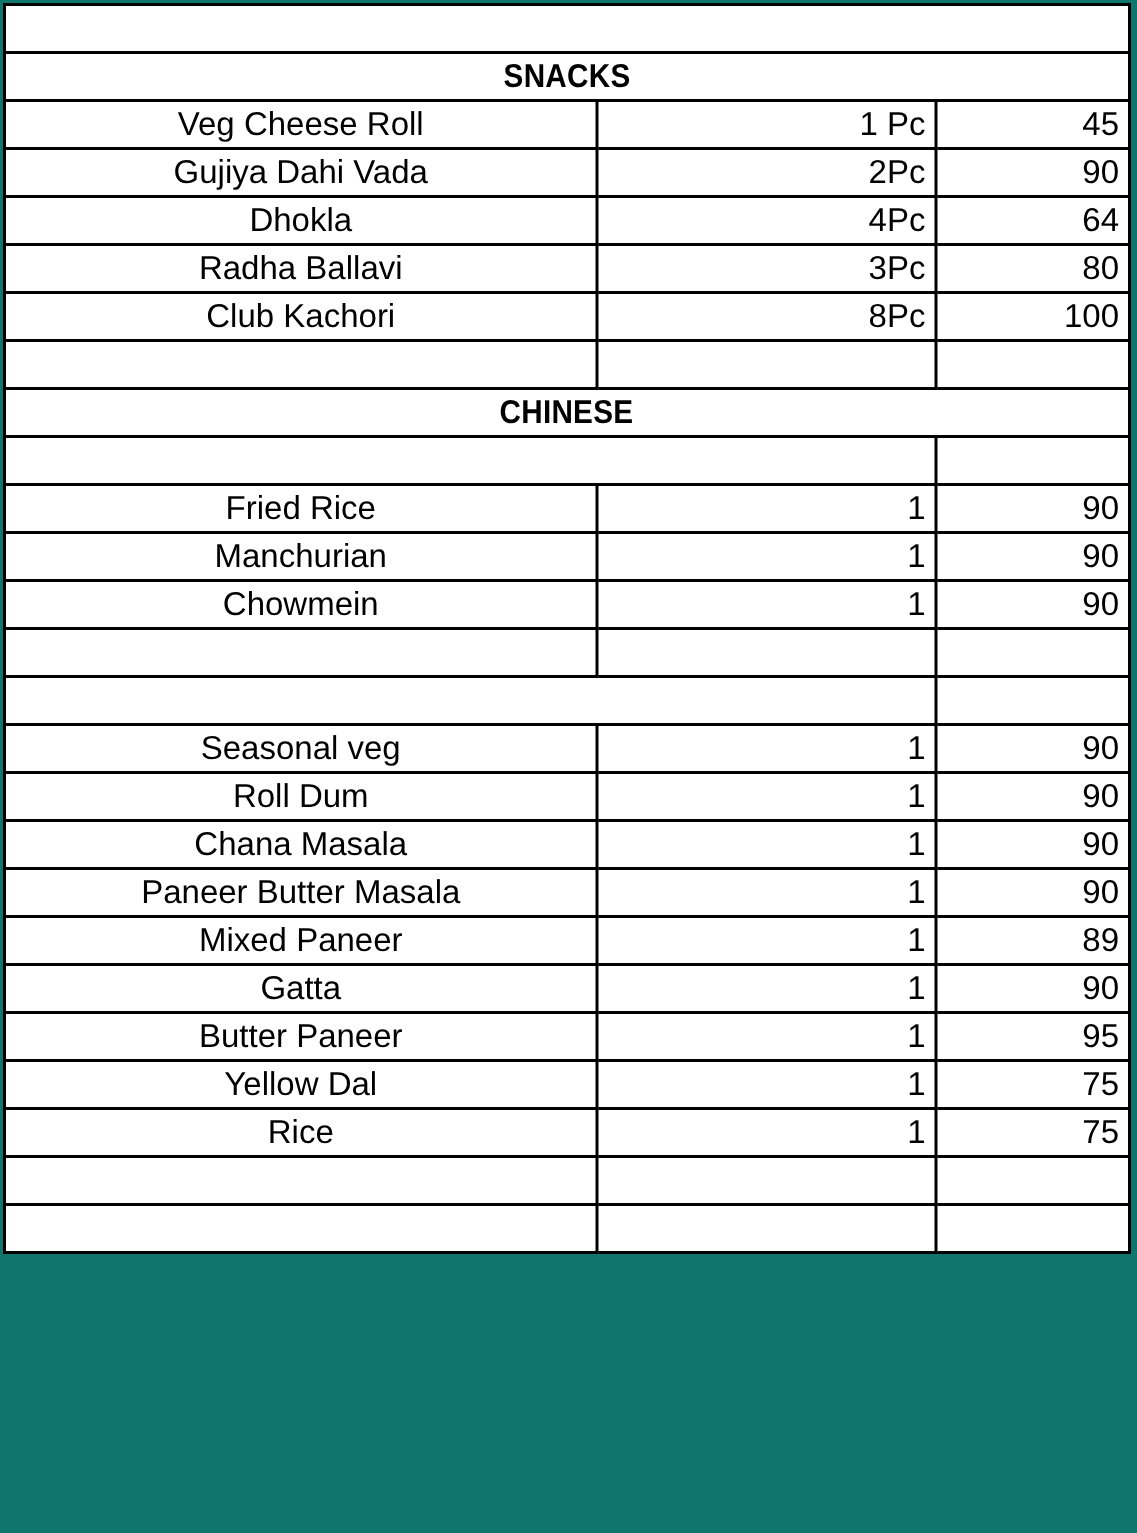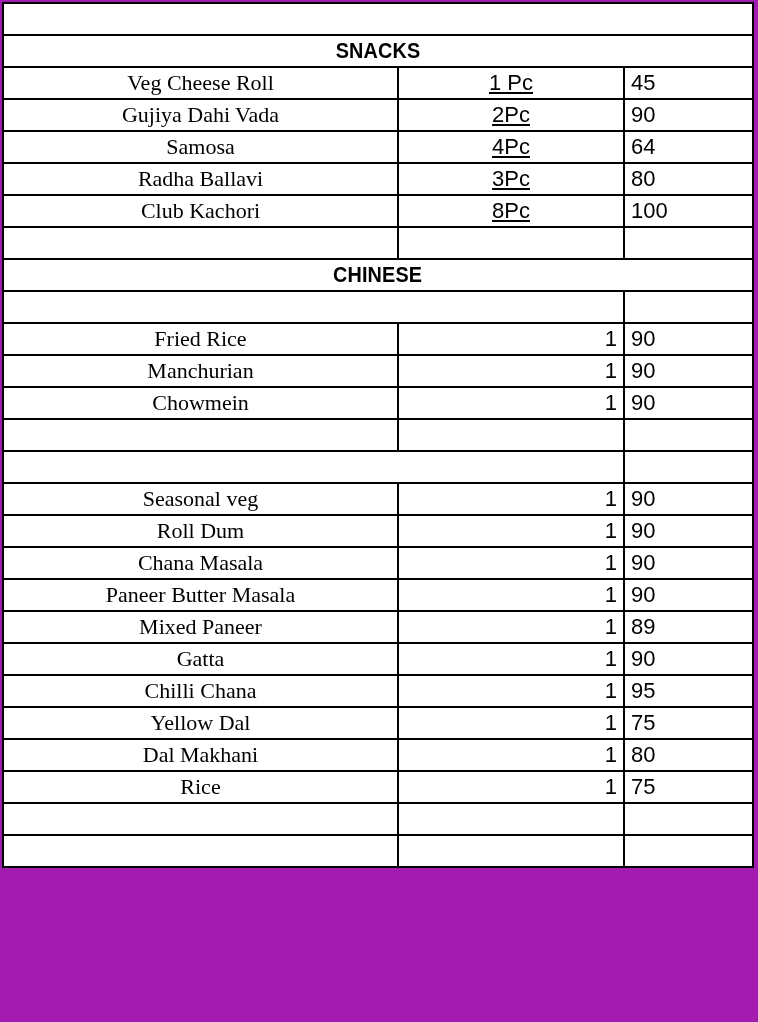--- a/index.html
+++ b/index.html
@@ -13,21 +13,21 @@
     height: 1022px;
     overflow: hidden;
     font-family: "Liberation Sans", sans-serif;
     color: #000000;
   }
 
   #menu-sheet {
     position: relative;
     width: 758px;
     height: 1022px;
-    background: #a21caf;
+    background: #0f766e;
     box-sizing: border-box;
     padding: 2px 6px 0 2px;
   }
 
   table.menu-table {
     width: 750px;
     border-collapse: collapse;
     table-layout: fixed;
     background: #ffffff;
   }
@@ -44,30 +44,29 @@
     overflow: hidden;
   }
 
   col.c-name  { width: 395px; }
   col.c-qty   { width: 226px; }
   col.c-price { width: 129px; }
 
   
   td.item-name {
     text-align: center;
-    font-family: Liberation Serif, serif;
   }
   td.qty-left {
-    text-align: center;
-    text-decoration: underline;
+    text-align: right;
   }
   td.qty-right {
     text-align: right;
   }
   td.price {
+    text-align: right;
   }
   td.section-header {
     text-align: center;
     font-weight: 700;
     font-size: 22px;
     letter-spacing: 0.2px;
     font-stretch: condensed;
   }
   td.blank {
     text-align: left;
@@ -105,21 +104,21 @@
           <td class="item-name">Veg Cheese Roll</td>
           <td class="qty-left">1 Pc</td>
           <td class="price">45</td>
         </tr>
         <tr>
           <td class="item-name">Gujiya Dahi Vada</td>
           <td class="qty-left">2Pc</td>
           <td class="price">90</td>
         </tr>
         <tr>
-          <td class="item-name">Samosa</td>
+          <td class="item-name">Dhokla</td>
           <td class="qty-left">4Pc</td>
           <td class="price">64</td>
         </tr>
         <tr>
           <td class="item-name">Radha Ballavi</td>
           <td class="qty-left">3Pc</td>
           <td class="price">80</td>
         </tr>
         <tr>
           <td class="item-name">Club Kachori</td>
@@ -186,33 +185,28 @@
           <td class="item-name">Mixed Paneer</td>
           <td class="qty-right">1</td>
           <td class="price">89</td>
         </tr>
         <tr>
           <td class="item-name">Gatta</td>
           <td class="qty-right">1</td>
           <td class="price">90</td>
         </tr>
         <tr>
-          <td class="item-name">Chilli Chana</td>
+          <td class="item-name">Butter Paneer</td>
           <td class="qty-right">1</td>
           <td class="price">95</td>
         </tr>
         <tr>
           <td class="item-name">Yellow Dal</td>
           <td class="qty-right">1</td>
           <td class="price">75</td>
-        </tr>
-        <tr>
-          <td class="item-name">Dal Makhani</td>
-          <td class="qty-right">1</td>
-          <td class="price">80</td>
         </tr>
         <tr>
           <td class="item-name">Rice</td>
           <td class="qty-right">1</td>
           <td class="price">75</td>
         </tr>
         <tr>
           <td class="blank blank-tall">&nbsp;</td>
           <td class="blank blank-tall">&nbsp;</td>
           <td class="blank blank-tall">&nbsp;</td>

